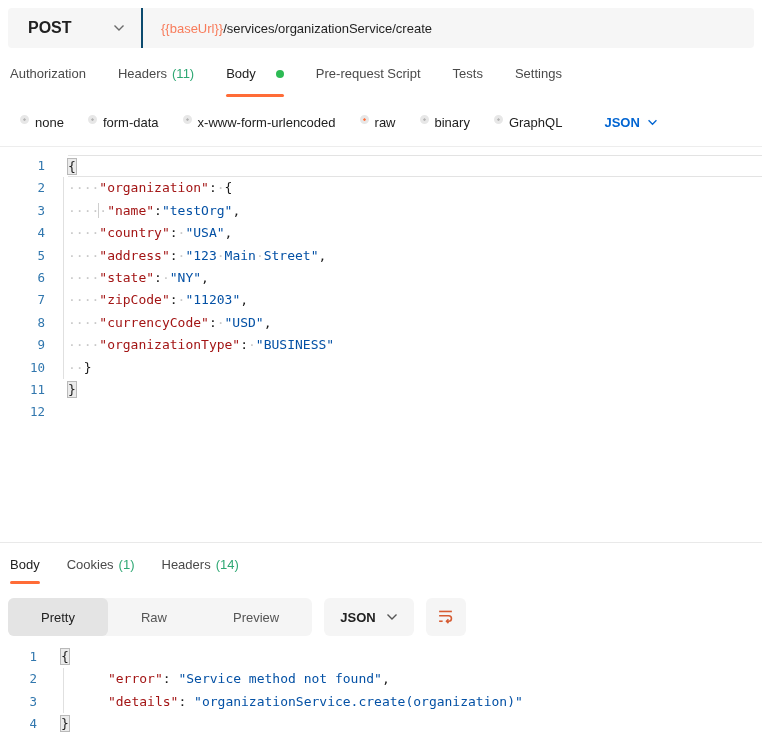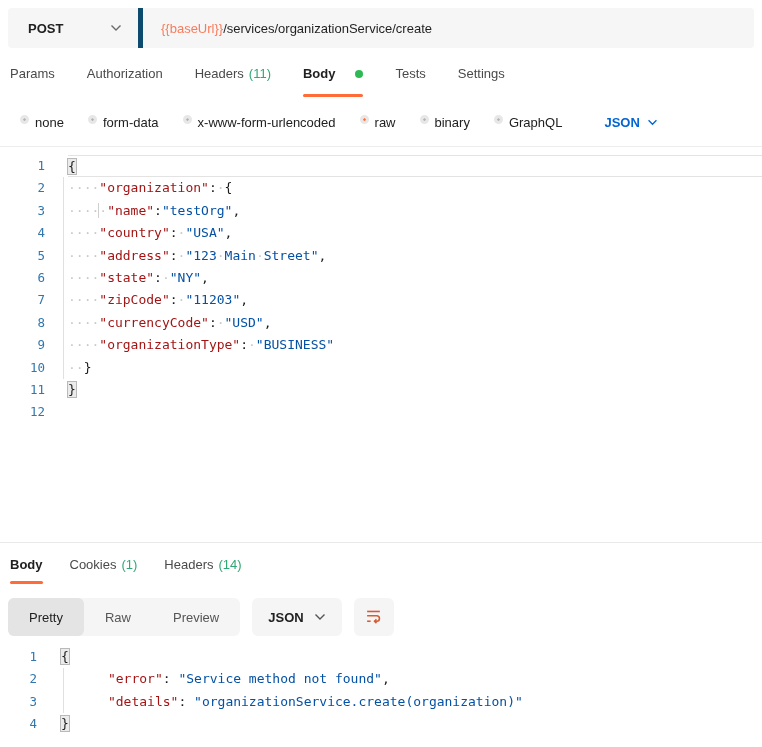--- a/index.html
+++ b/index.html
@@ -7,29 +7,29 @@
     --link-blue:#0265d2; --key:#a31515; --val:#0451a5; --ln:#3177ae; --icon-orange:#d65c33;
     --ink:#212121; --ink2:#4a4a4a; --ink3:#6b6b6b; --border:#ededed; --pill:#f5f5f5;
   }
   *{box-sizing:border-box; margin:0; padding:0;}
   html,body{width:762px; height:747px; background:#fff; overflow:hidden;
     font-family:"Liberation Sans", sans-serif; color:var(--ink);}
 
   
   .url-bar{margin:8px 8px 0 8px; height:40px; background:#f6f6f6; border-radius:4px; display:flex; align-items:stretch;}
   .method{width:135px; display:flex; align-items:center; justify-content:space-between;
-    padding:0 16px 0 20px; border-right:5px solid #0c4a6e; font-size:13px; font-weight:700; cursor:pointer;}
+    padding:0 16px 0 20px; border-right:2px solid #0c4a6e; font-size:16px; font-weight:700; cursor:pointer;}
   .url{flex:1; display:flex; align-items:center; padding-left:18px; font-size:13px; color:#1f1f1f; white-space:nowrap;}
   .url .var{color:var(--variable);}
   .chev{display:inline-block; line-height:0;}
 
   
   .req-tabs{display:flex; gap:32px; padding-left:10px; height:51px; align-items:stretch; font-size:13px;}
   .tab{display:flex; align-items:center; gap:5px; position:relative; color:var(--ink2); cursor:pointer; white-space:nowrap;}
-  .tab.active{color:var(--ink); font-weight:700;gap:20px;}
+  .tab.active{color:var(--ink); font-weight:400;gap:20px;}
   .tab.active::after{content:""; position:absolute; left:0; right:0; bottom:2px; height:3px; background:var(--accent); border-radius:2px;}
   .tab .count{color:var(--count-green);}
   .tab .dot{width:8px; height:8px; border-radius:50%; background:var(--dot-green);}
 
   
   .mode-bar{display:flex; align-items:center; gap:24px; height:48px; padding-left:20px;
     border-bottom:1px solid var(--border); font-size:13px;}
   .mode{display:flex; align-items:flex-start; gap:6px; cursor:pointer; color:var(--ink);}
   .radio{width:9px; height:9px; border-radius:50%; background:#b3b3b3; border:3px solid #e7e7e7; background-clip:padding-box; flex:none;}
   .mode.selected .radio{background:var(--accent); background-clip:padding-box;}
@@ -53,21 +53,21 @@
   .s-k{color:var(--key);} .s-v{color:var(--val);} .s-p,.s-b{color:#1b1b1b;}
   .s-w{color:#c9c9c9;} .s-g{color:#c9c9c9; box-shadow:-1px 0 0 #cfcfcf;}
   .s-bh{color:#1b1b1b; background:#ebebeb; box-shadow:0 0 0 1px #b9b9b9;}
   .s-t{color:#1b1b1b;}
 
   
   .divider{height:1px; background:#e9e9e9;}
   .resp-tabs{display:flex; gap:27px; padding-left:10px; height:43px; align-items:stretch; font-size:13px;}
   .view-bar{display:flex; align-items:center; margin:12px 0 0 8px; gap:12px;}
   .seg-group{display:flex; background:var(--pill); border-radius:6px; height:38px; align-items:stretch;}
-  .seg{display:flex; align-items:center; padding:0 21px; font-size:13px; color:#555; border-radius:6px; cursor:pointer;}
+  .seg{display:flex; align-items:center; padding:0 33px; font-size:13px; color:#555; border-radius:6px; cursor:pointer;}
   .seg.active{background:#e4e4e4; color:var(--ink); font-weight:500;}
   .pill{display:flex; align-items:center; gap:10px; background:var(--pill); border-radius:6px; height:38px;
     padding:0 16px; font-size:13px; font-weight:600; cursor:pointer;}
   .icon-btn{width:40px; height:38px; background:var(--pill); border-radius:6px; display:flex; align-items:center; justify-content:center; cursor:pointer;}
 </style>
 </head>
 <body>
 
 <div class="url-bar">
   <div class="method">
@@ -79,32 +79,32 @@
     </span>
   </div>
   <div class="url">
     <span class="var">{{baseUrl}}</span>
       <span>/services/organizationService/create</span>
   </div>
 </div>
 
 <div class="req-tabs" id="req-tabs">
     <div class="tab">
-      <span>Params</span>
-    </div>
-    <div class="tab">
       <span>Authorization</span>
     </div>
     <div class="tab">
       <span>Headers</span>
       <span class="count">(11)</span>
     </div>
     <div class="tab active">
       <span>Body</span>
       <span class="dot"></span>
+    </div>
+    <div class="tab">
+      <span>Pre-request Script</span>
     </div>
     <div class="tab">
       <span>Tests</span>
     </div>
     <div class="tab">
       <span>Settings</span>
     </div>
   </div>
 
 <div class="mode-bar">

